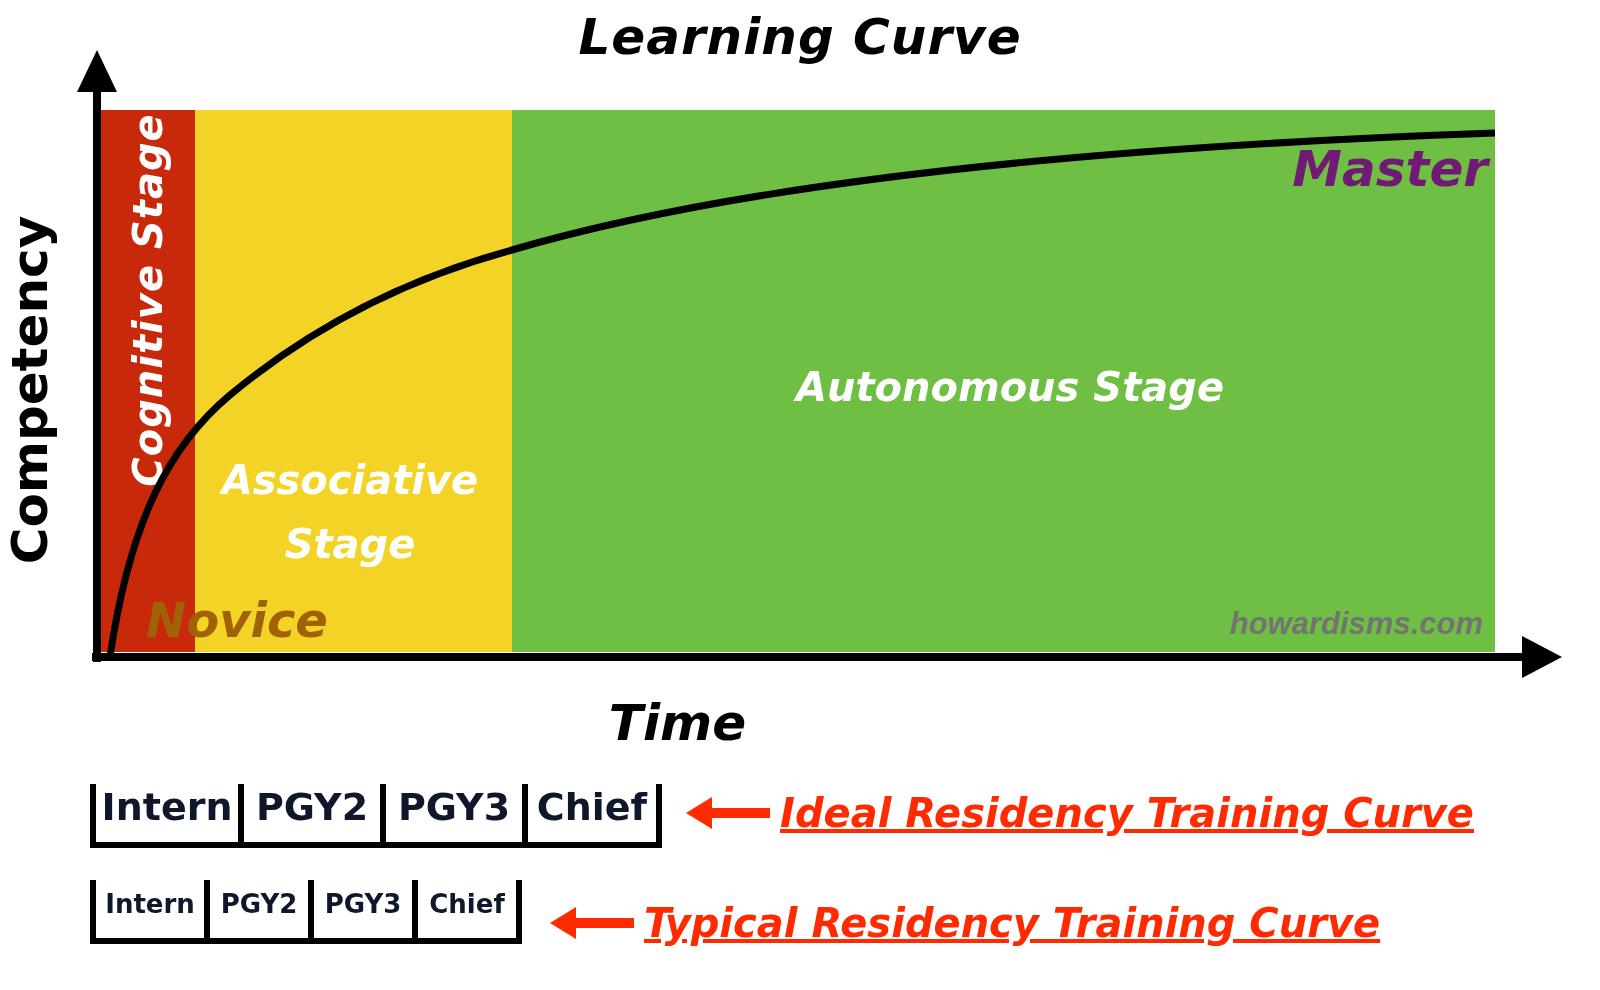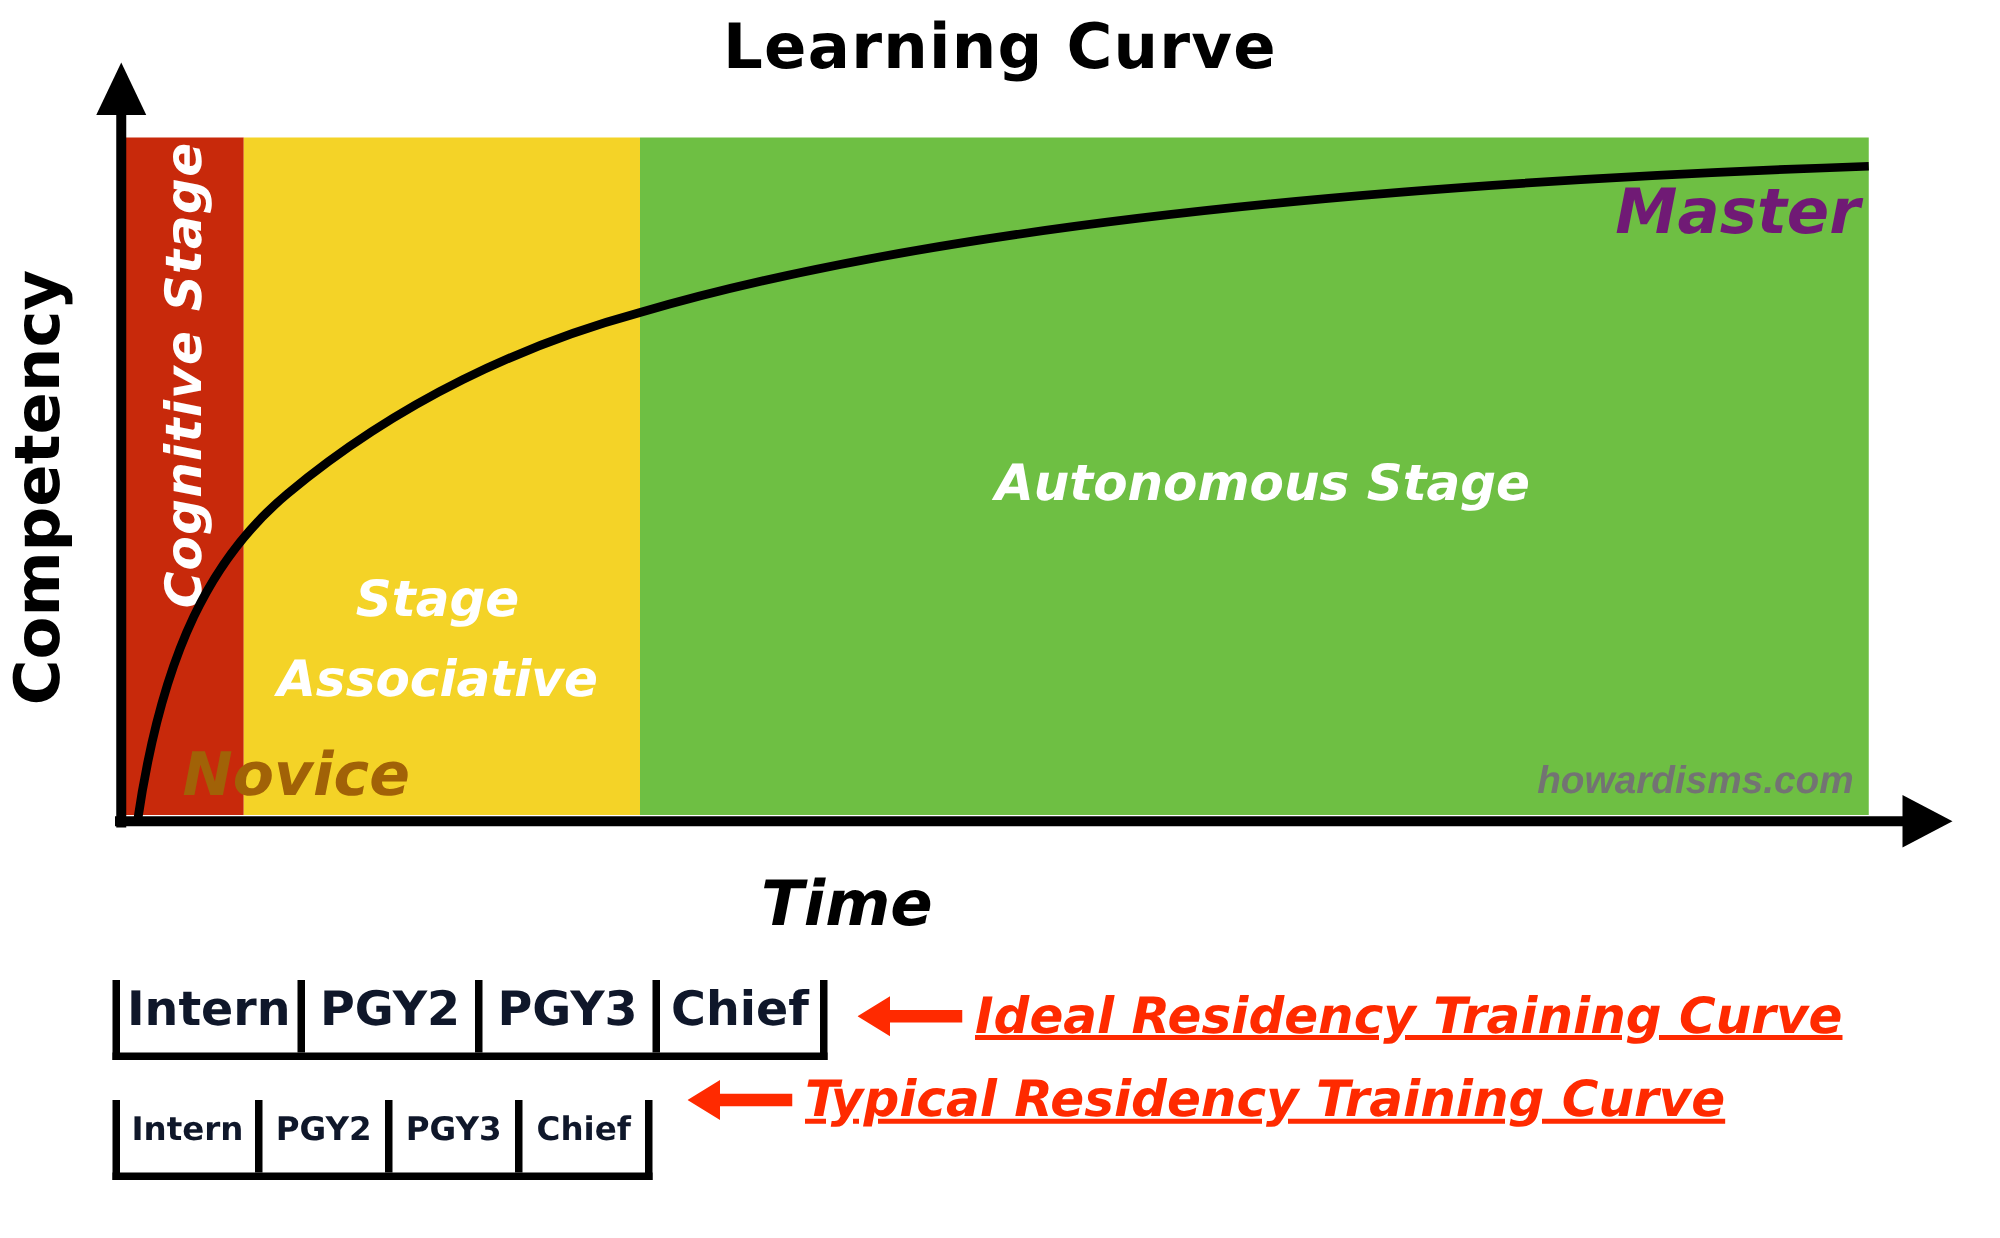--- a/index.html
+++ b/index.html
@@ -1,20 +1,20 @@
 <!DOCTYPE html>
 <html><head>
   <meta charset="utf-8">
   <style>
     html, body { margin: 0; padding: 0; background: #ffffff; }
     body { width: 1600px; height: 990px; position: relative; overflow: hidden;
            font-family: "DejaVu Sans", sans-serif; }
     .abs { position: absolute; }
     .title { left: 0; width: 1600px; top: 8px; text-align: center; font-size: 50px;
-             font-weight: bold; color: #000; letter-spacing: 1px; }
+             font-weight: bold; font-style: italic; color: #000; letter-spacing: 1px; }
     .band { position: absolute; top: 110px; height: 542px; }
     .stage-label { position: absolute; color: #ffffff; font-weight: bold; font-style: italic;
                    font-family: "DejaVu Sans", sans-serif; }
     .cog { left: 148px; top: 300px; transform: translate(-50%, -50%) rotate(-90deg);
            font-size: 40px; white-space: nowrap; letter-spacing: 1px; }
     .assoc { left: 200px; width: 300px; top: 448px; text-align: center; font-size: 40px; line-height: 64px; }
     .auto { left: 700px; width: 620px; top: 364px; text-align: center; font-size: 40px; }
     .novice { left: 146px; top: 592px; font-size: 48px; font-weight: bold; font-style: italic; color: #a16207; }
     .master { left: 1280px; width: 208px; top: 140px; text-align: right; font-size: 50px;
               font-weight: bold; font-style: italic; color: #701a75; }
@@ -30,35 +30,35 @@
             font-weight: bold; color: #0f172a; box-sizing: border-box; }
     .cell + .cell { border-left: 6px solid #000; }
     .ideal { left: 90px; top: 784px; width: 572px; height: 64px; }
     .ideal .cell { font-size: 38px; padding-bottom: 12px; }
     .typical { left: 90px; top: 880px; width: 432px; height: 64px; }
     .typical .cell { font-size: 26px; padding-bottom: 10px; }
     .note { position: absolute; display: flex; align-items: center; color: #ff2a00;
             font-weight: bold; font-style: italic; white-space: nowrap; text-decoration: underline; }
     .note svg { margin-right: 10px; }
     .note-ideal { left: 686px; top: 790px; font-size: 40px; }
-    .note-typical { left: 550px; top: 857px; font-size: 40px; }
+    .note-typical { left: 550px; top: 900px; font-size: 40px; }
   </style>
 </head>
 <body>
 
 <div class="abs title">Learning Curve</div>
 
 <div class="band" style="left:100px;width:95px;background:#c8290b;"></div>
 <div class="band" style="left:195px;width:317px;background:#f4d327;"></div>
 <div class="band" style="left:512px;width:983px;background:#6ebf43;"></div>
 
 <div class="stage-label cog">Cognitive Stage</div>
 <div class="stage-label assoc">
+  <div>Associative</div>
   <div>Stage</div>
-  <div>Associative</div>
 </div>
 <div class="stage-label auto">Autonomous Stage</div>
 
 <svg class="abs" style="left:0;top:0;" width="1600" height="990">
   <path d="M 110 657 C 130 520, 170 445, 230 395 C 320 320, 420 275, 512 250 C 700 195, 1000 150, 1495 133" fill="none" stroke="#000" stroke-width="7" stroke-linecap="butt"></path>
   <line x1="97" y1="90" x2="97" y2="662" stroke="#000" stroke-width="8"></line>
   <polygon points="97,50 77,92 117,92" fill="#000"></polygon>
   <line x1="92" y1="657" x2="1525" y2="657" stroke="#000" stroke-width="8"></line>
   <polygon points="1562,657 1522,636 1522,678" fill="#000"></polygon>
 </svg>

